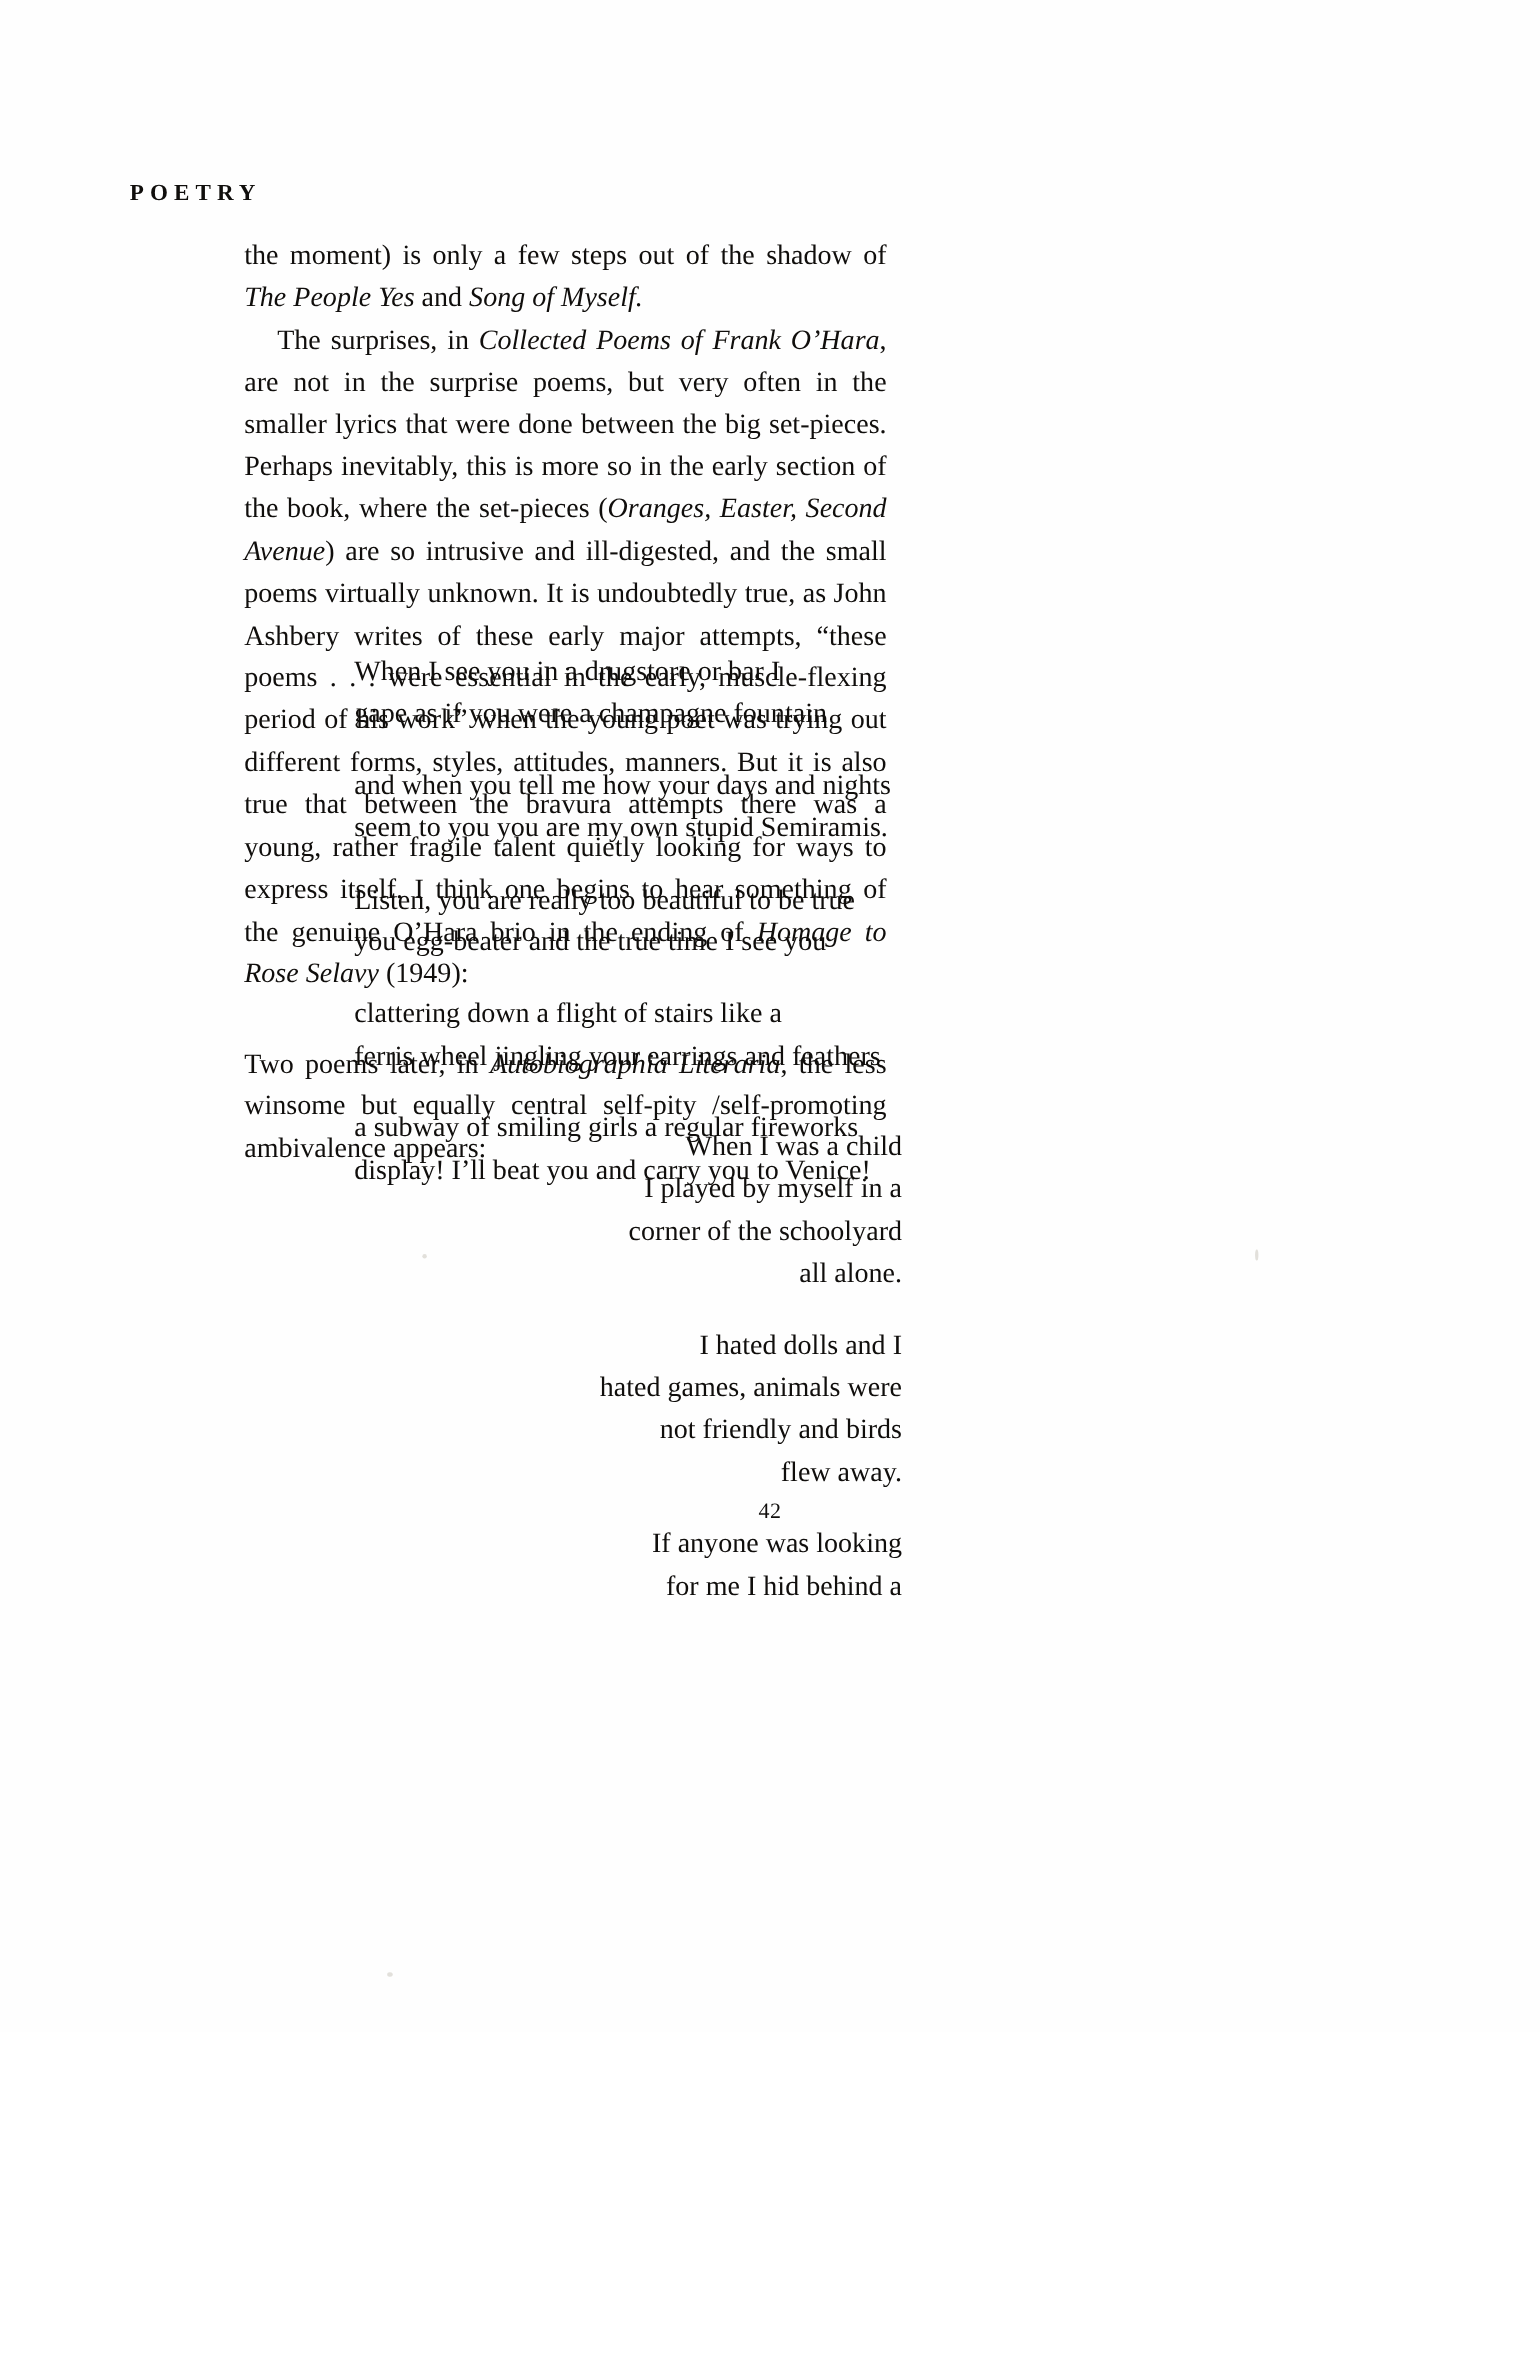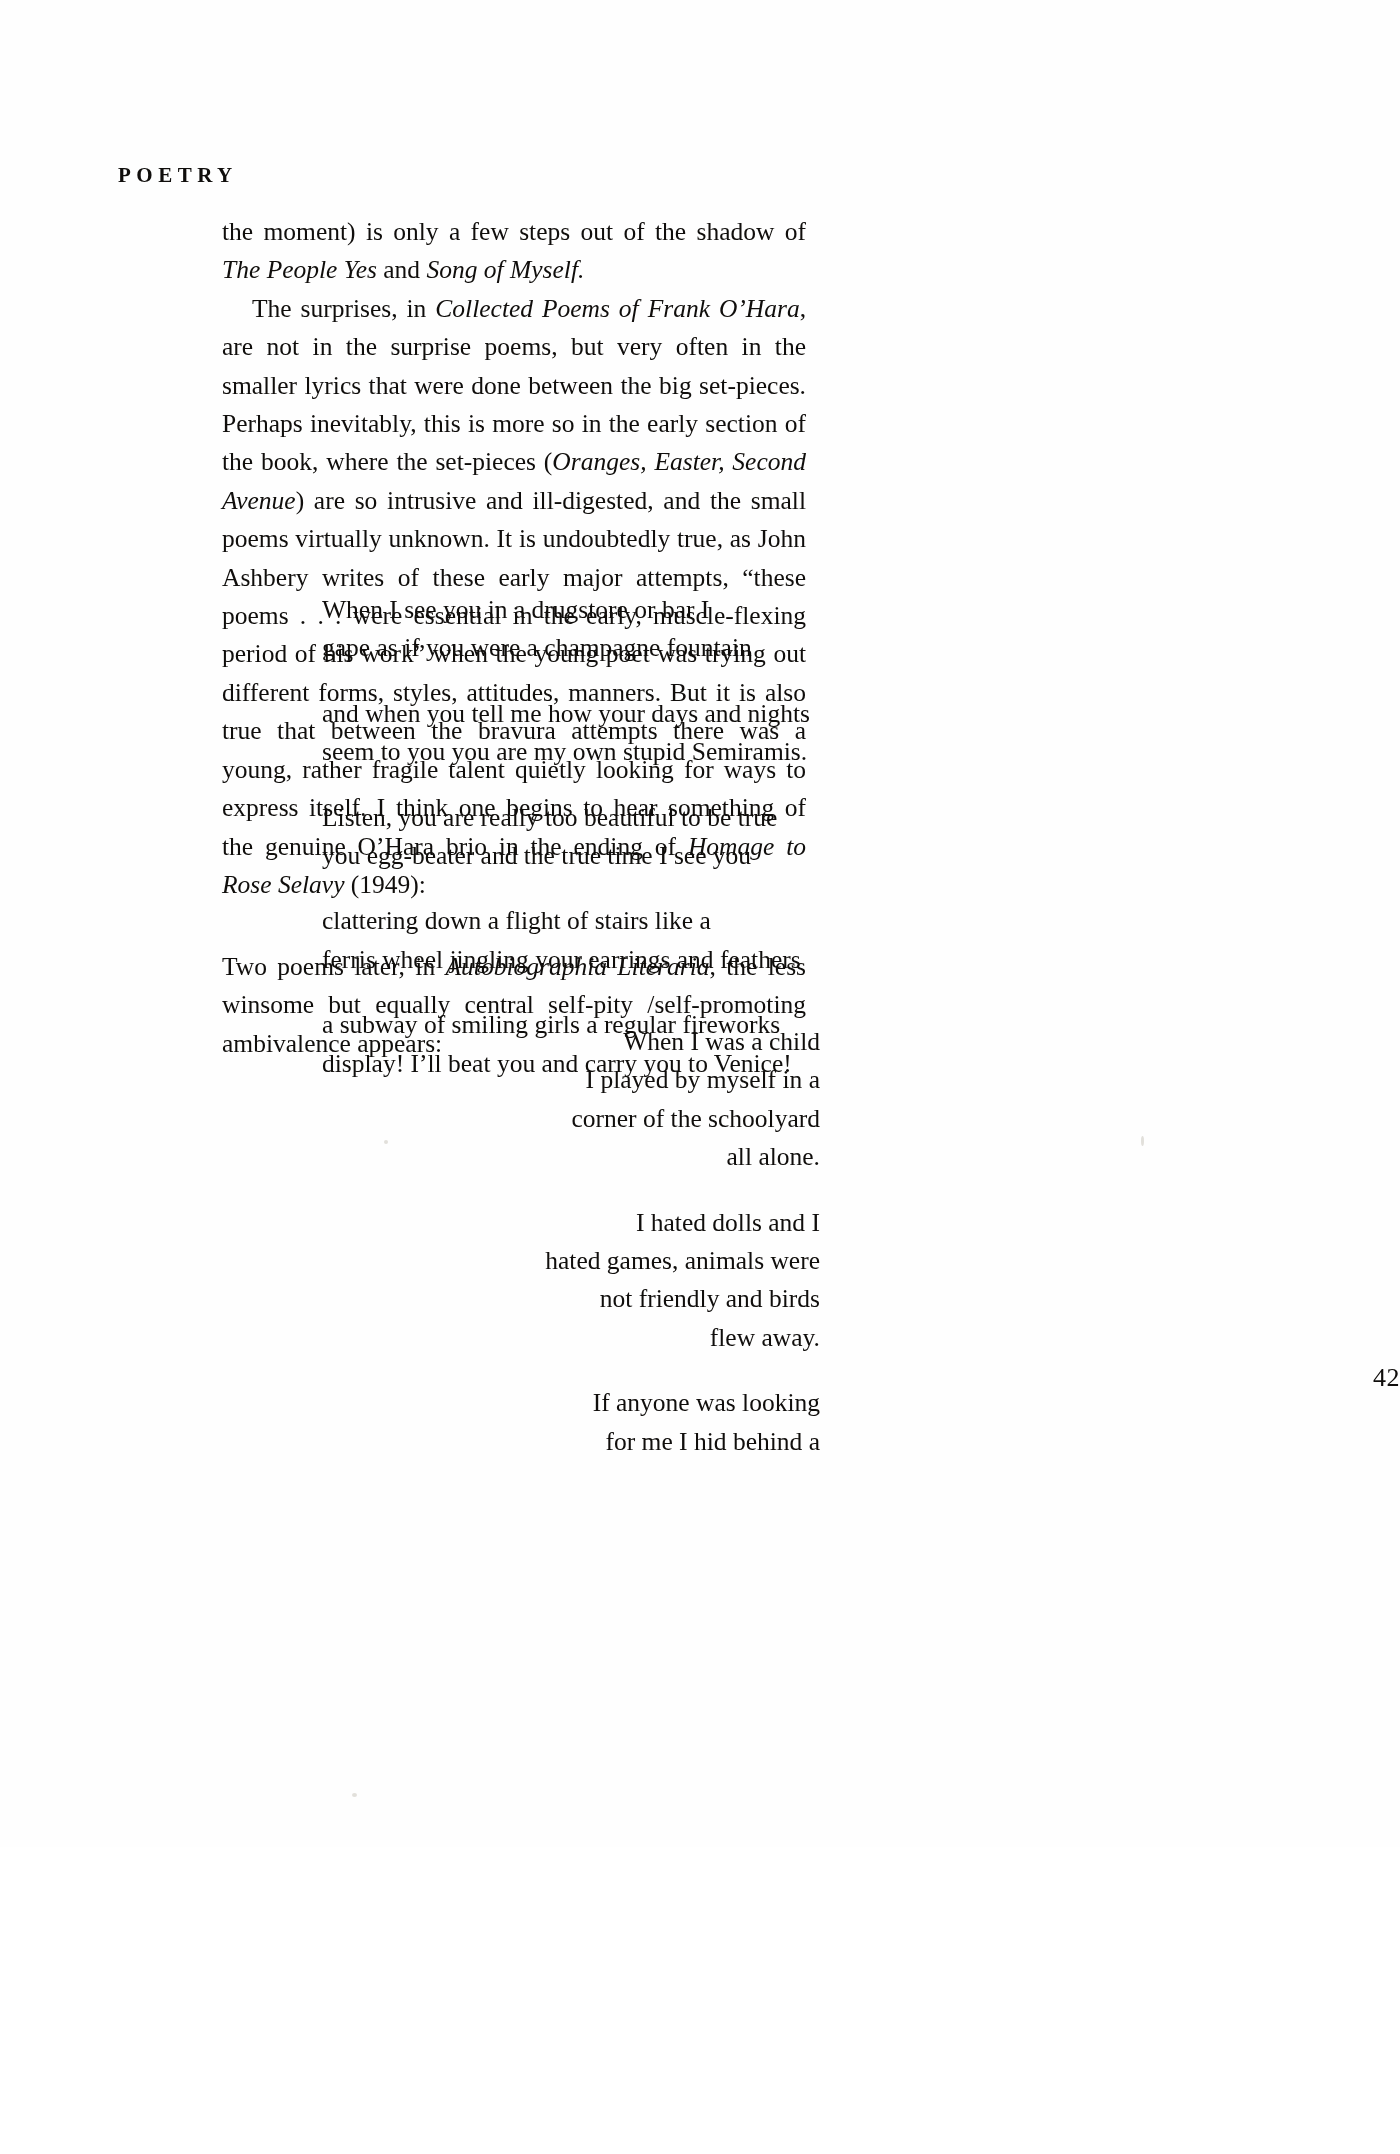--- a/index.html
+++ b/index.html
@@ -89,22 +89,22 @@
     top: 735px;
     width: 584px;
   }
 
   
   .folio {
     position: absolute;
     left: 0;
     right: 0;
     top: 1363px;
-    text-align: right;
-    font-size: 26px;
+    text-align: center;
+    font-size: 20px;
     letter-spacing: 0.5px;
   }
 
   
   .speck {
     position: absolute;
     background: #cbc6bd;
     border-radius: 50%;
     opacity: .55;
   }

